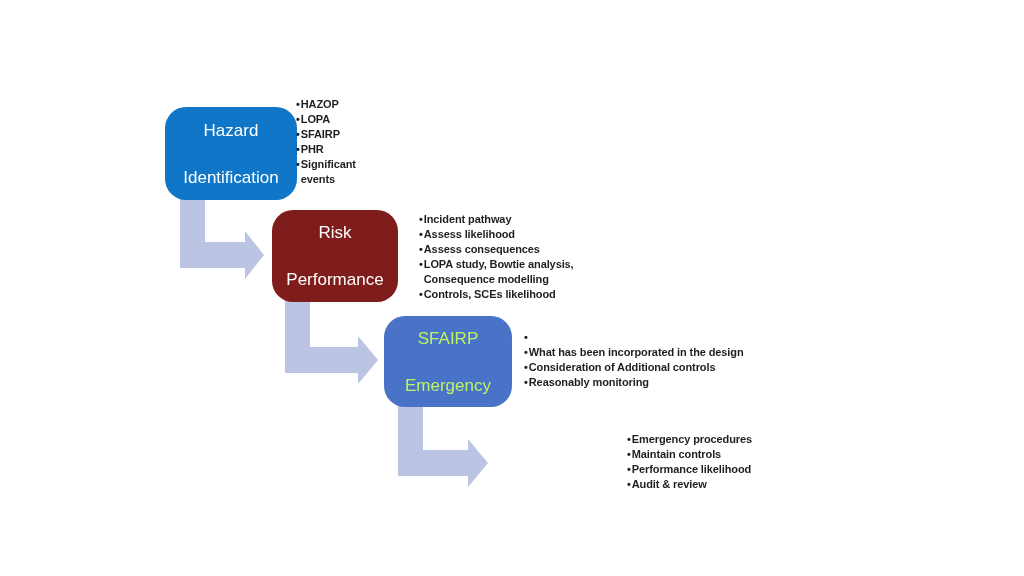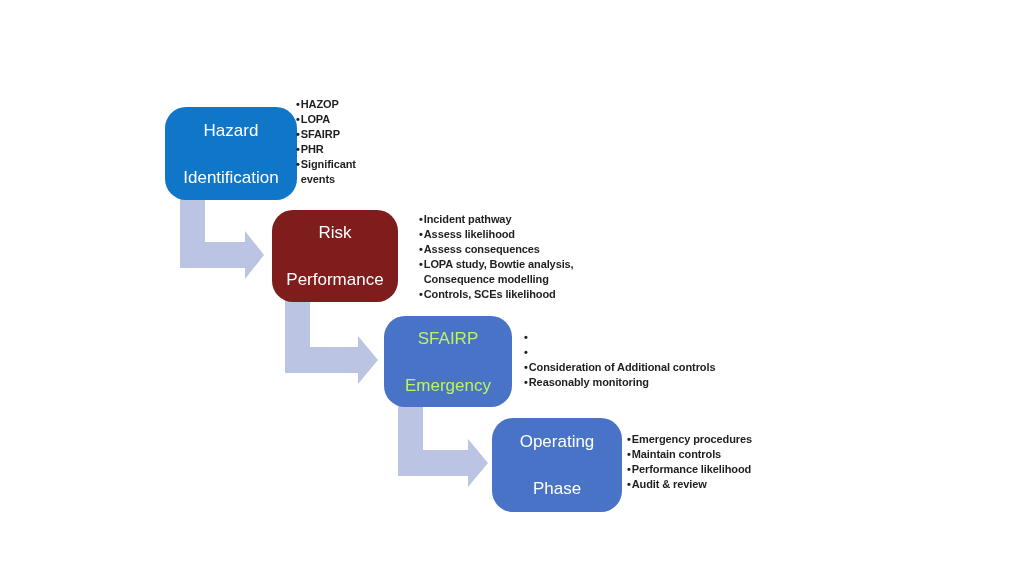--- a/index.html
+++ b/index.html
@@ -41,24 +41,20 @@
   <div class="stepbox" style="left: 272px; top: 210px; width: 126px; height: 92px; background: #7f1d1d; color: rgb(255, 255, 255);">
     <span>Risk</span>
     <span>Performance</span>
   </div>
 
   <div class="stepbox" style="left: 384px; top: 316px; width: 128px; height: 91px; background: rgb(72, 115, 198); color: #bef264;">
     <span>SFAIRP</span>
     <span>Emergency</span>
   </div>
 
-  <div class="stepbox" style="left: 492px; top: 418px; width: 130px; height: 94px; background: rgb(72, 115, 198); color: rgb(255, 255, 255);">
-    <span>Operating</span>
-    <span>Phase</span>
-  </div>
 
   <ul class="bullets" style="left: 296px; top: 97px; width: 80px; color: rgb(31, 31, 31);">
     <li>
         <span class="mk">•</span>
         <span class="bt">HAZOP</span>
       </li>
     <li>
         <span class="mk">•</span>
         <span class="bt">LOPA</span>
       </li>
@@ -100,20 +96,21 @@
         <span class="bt">Controls, SCEs likelihood</span>
       </li>
   </ul>
 
   <ul class="bullets" style="left: 524px; top: 330px; width: 310px; color: rgb(31, 31, 31);">
     <li>
         <span class="mk">•</span>
       </li>
     <li>
         <span class="mk">•</span>
+        <span class="bt">What has been incorporated in the design</span>
       </li>
     <li>
         <span class="mk">•</span>
         <span class="bt">Consideration of Additional controls</span>
       </li>
     <li>
         <span class="mk">•</span>
         <span class="bt">Reasonably monitoring</span>
       </li>
   </ul>

